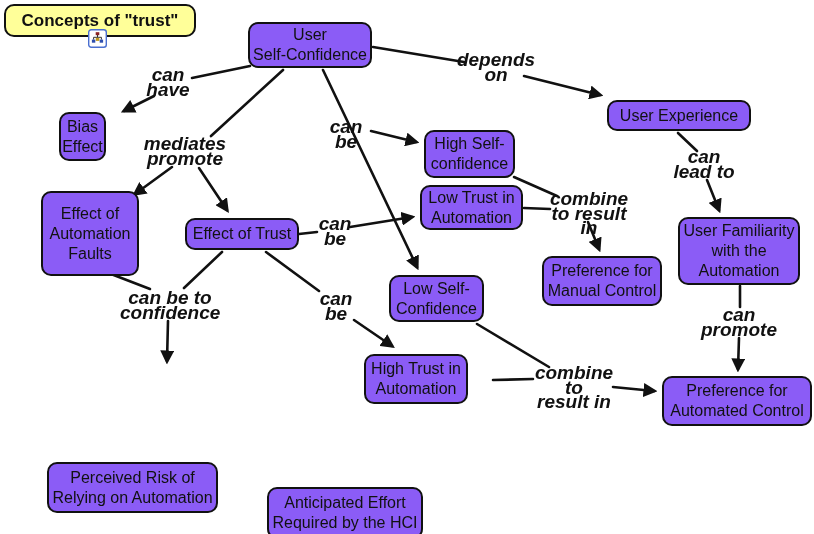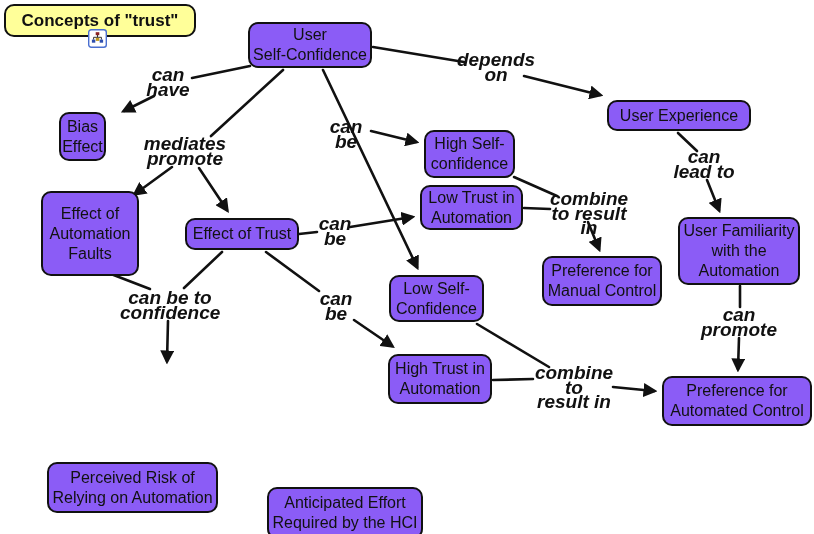--- a/index.html
+++ b/index.html
@@ -88,21 +88,21 @@
   <div class="node" style="left:41px;top:191px;width:98px;height:85px;">Effect of
 Automation
 Faults</div>
   <div class="node" style="left:185px;top:218px;width:114px;height:32px;">Effect of Trust</div>
   <div class="node" style="left:424px;top:130px;width:91px;height:48px;">High Self-
 confidence</div>
   <div class="node" style="left:420px;top:185px;width:103px;height:45px;">Low Trust in
 Automation</div>
   <div class="node" style="left:389px;top:275px;width:95px;height:47px;">Low Self-
 Confidence</div>
-  <div class="node" style="left:388px;top:354px;width:104px;height:50px;">High Trust in
+  <div class="node" style="left:364px;top:354px;width:104px;height:50px;">High Trust in
 Automation</div>
   <div class="node" style="left:542px;top:256px;width:120px;height:50px;">Preference for
 Manual Control</div>
   <div class="node" style="left:678px;top:217px;width:122px;height:68px;">User Familiarity
 with the
 Automation</div>
   <div class="node" style="left:662px;top:376px;width:150px;height:50px;">Preference for
 Automated Control</div>
   <div class="node" style="left:47px;top:462px;width:171px;height:51px;">Perceived Risk of
 Relying on Automation</div>

